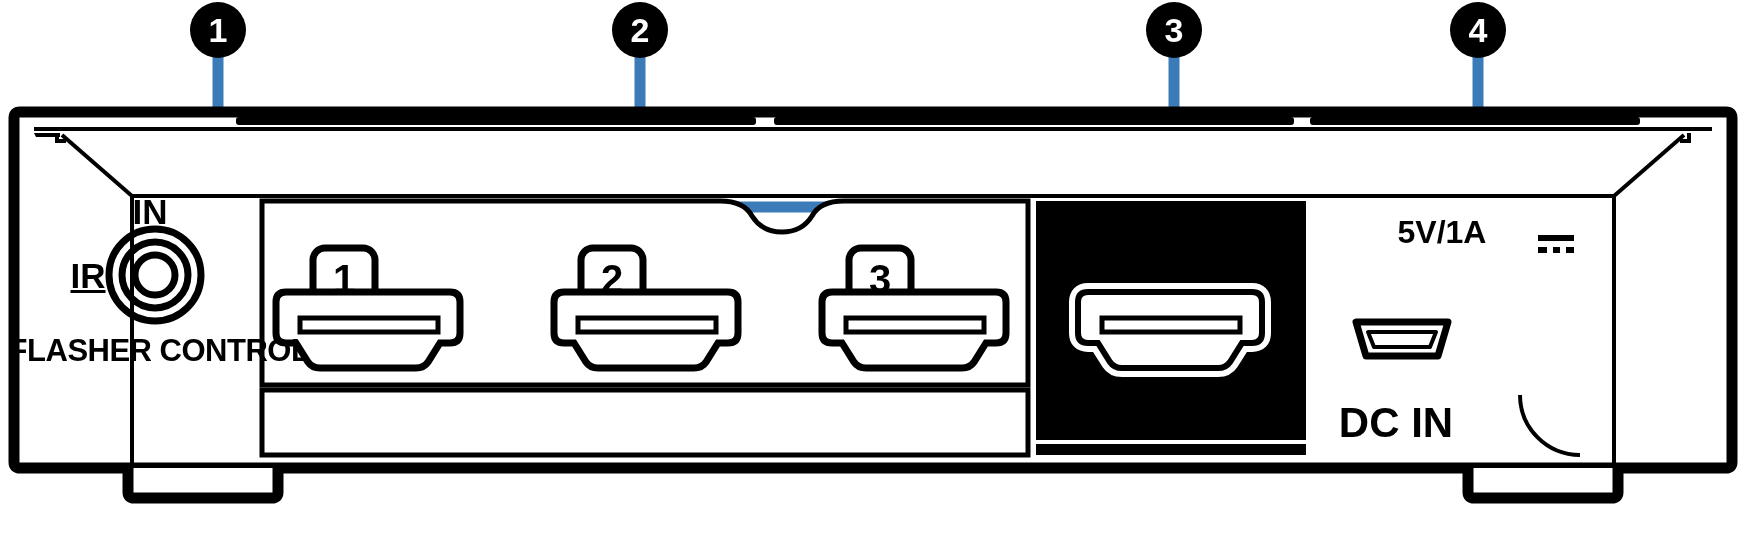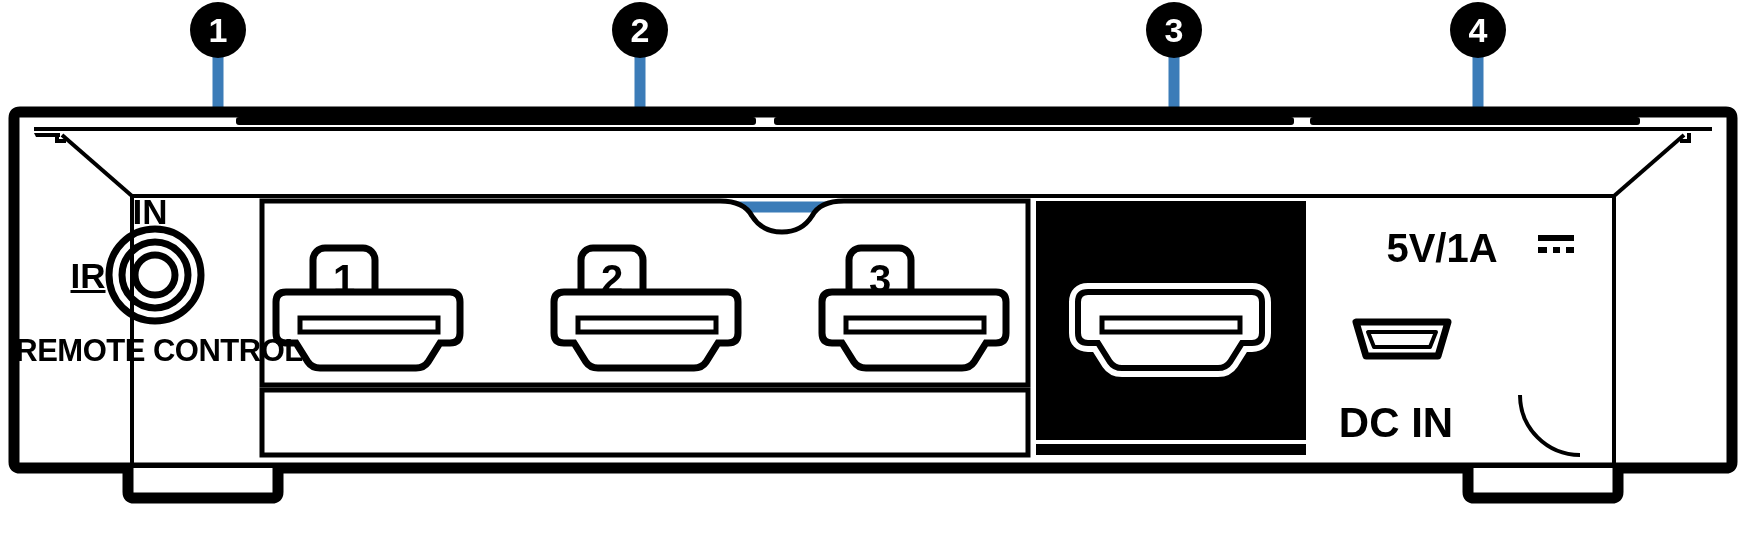--- a/index.html
+++ b/index.html
@@ -133,24 +133,24 @@
     </g>
   </svg>
 
   <div class="txt" style="left:218px;top:30px;transform:translate(-50%,-50%);font-size:34px;color:#fff;">1</div>
   <div class="txt" style="left:640px;top:30px;transform:translate(-50%,-50%);font-size:34px;color:#fff;">2</div>
   <div class="txt" style="left:1174px;top:30px;transform:translate(-50%,-50%);font-size:34px;color:#fff;">3</div>
   <div class="txt" style="left:1478px;top:30px;transform:translate(-50%,-50%);font-size:34px;color:#fff;">4</div>
 
   <div class="txt" style="left:150px;top:212px;transform:translate(-50%,-50%);font-size:35px;">IN</div>
   <div class="txt" style="left:88px;top:276px;transform:translate(-50%,-50%);font-size:35px;text-decoration:underline;">IR</div>
-  <div class="txt" style="left:159px;top:351px;transform:translate(-50%,-50%);font-size:31px;letter-spacing:-0.5px;">REMOTE CONTROL</div>
+  <div class="txt" style="left:159px;top:351px;transform:translate(-50%,-50%);font-size:31px;letter-spacing:-0.5px;">FLASHER CONTROL</div>
 
   <div class="txt" style="left:344px;top:279px;transform:translate(-50%,-50%);font-size:40px;">1</div>
   <div class="txt" style="left:612px;top:279px;transform:translate(-50%,-50%);font-size:40px;">2</div>
   <div class="txt" style="left:880px;top:279px;transform:translate(-50%,-50%);font-size:40px;">3</div>
 
   <div class="txt" style="left:1171px;top:423px;transform:translate(-50%,-50%);font-size:42px;">HDMI OUT</div>
   <div class="txt" style="left:1396px;top:423px;transform:translate(-50%,-50%);font-size:42px;">DC IN</div>
 
-  <div class="txt" style="left:1442px;top:248px;transform:translate(-50%,-50%);font-size:40px;">5V/1A</div>
+  <div class="txt" style="left:1442px;top:232px;transform:translate(-50%,-50%);font-size:32px;">5V/1A</div>
 
 </div>
 
 </body></html>

